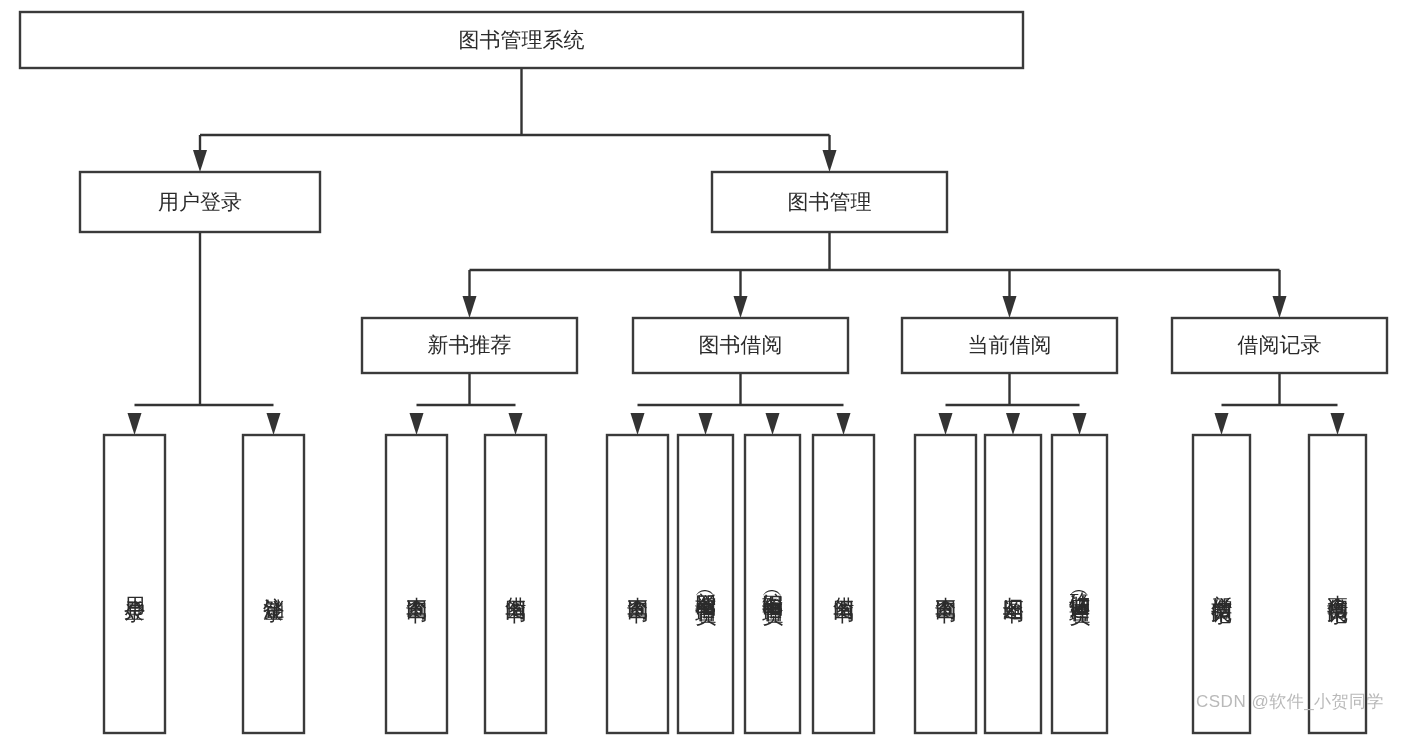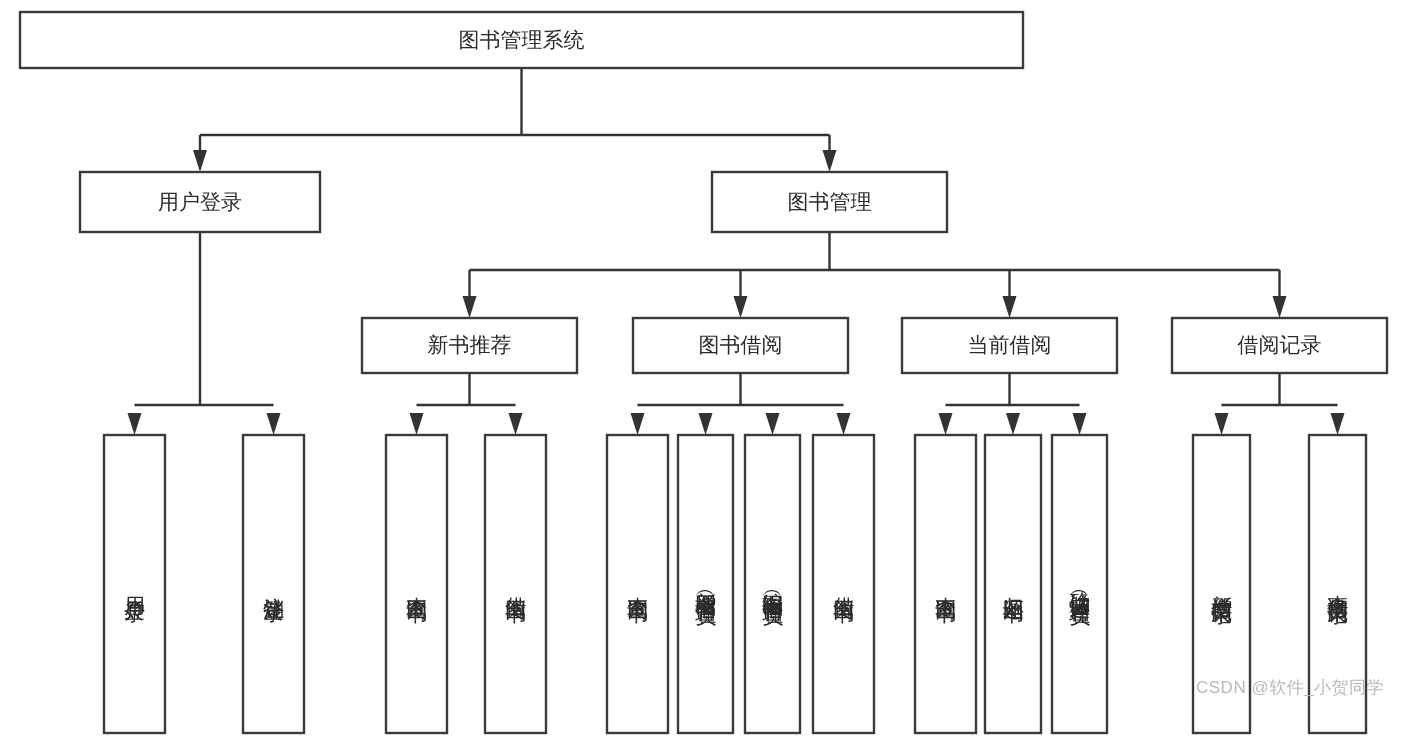--- a/index.html
+++ b/index.html
@@ -190,15 +190,15 @@
         <span>确认归还（管理员）</span>
       </div>
       <div class="leaf-vtext" style="left: 1193px; top: 435px; width: 57px; height: 298px;">
         <span>新增借阅记录</span>
       </div>
       <div class="leaf-vtext" style="left: 1309px; top: 435px; width: 57px; height: 298px;">
         <span>查询借阅记录</span>
       </div>
     </div>
 
-  <div class="watermark" style="left: 1196px; top: 676px;">CSDN @软件_小贺同学</div>
+  <div class="watermark" style="left: 1196px; top: 690px;">CSDN @软件_小贺同学</div>
 
 </div>
 
 </body></html>

